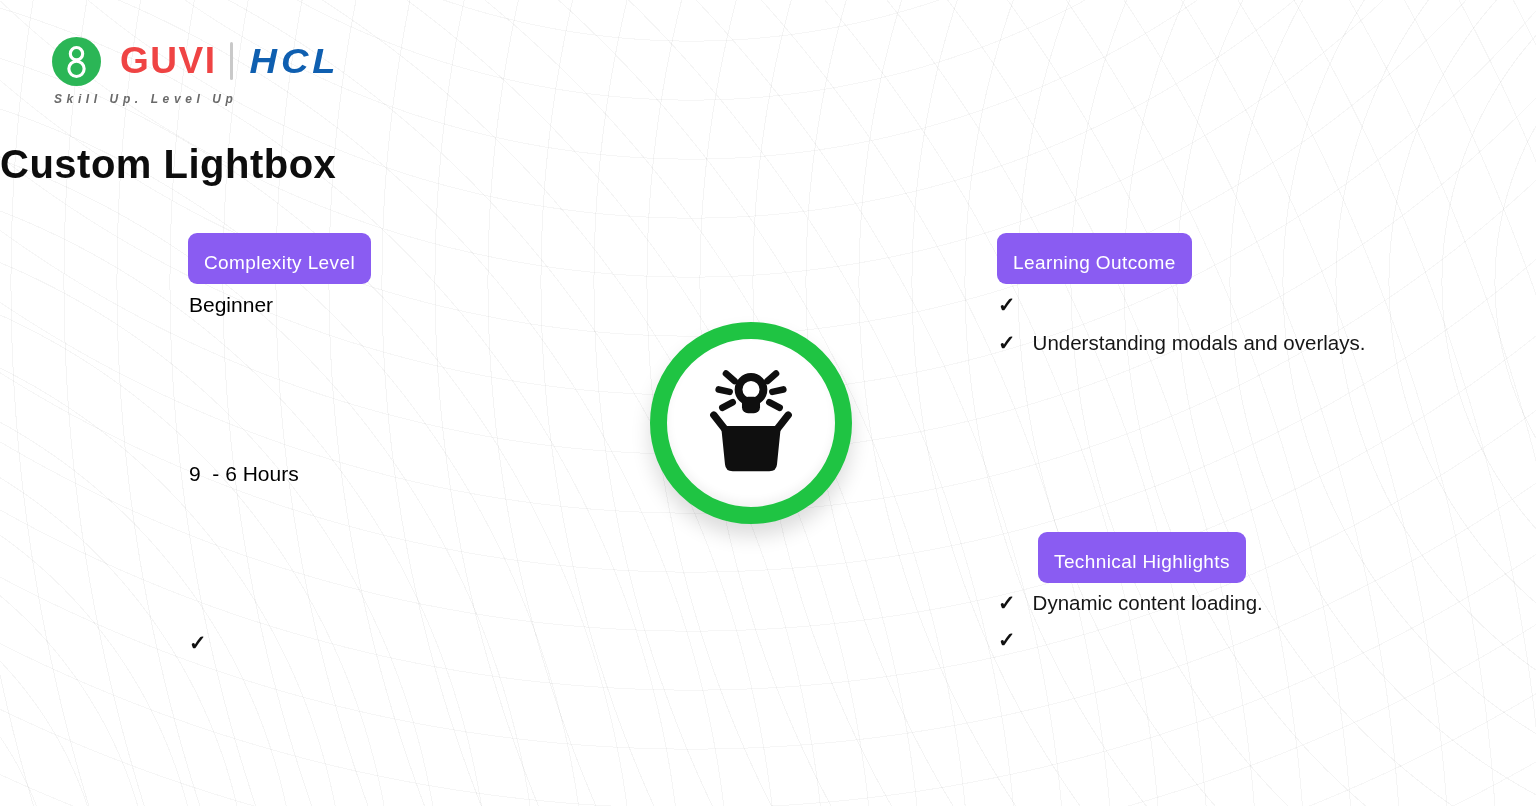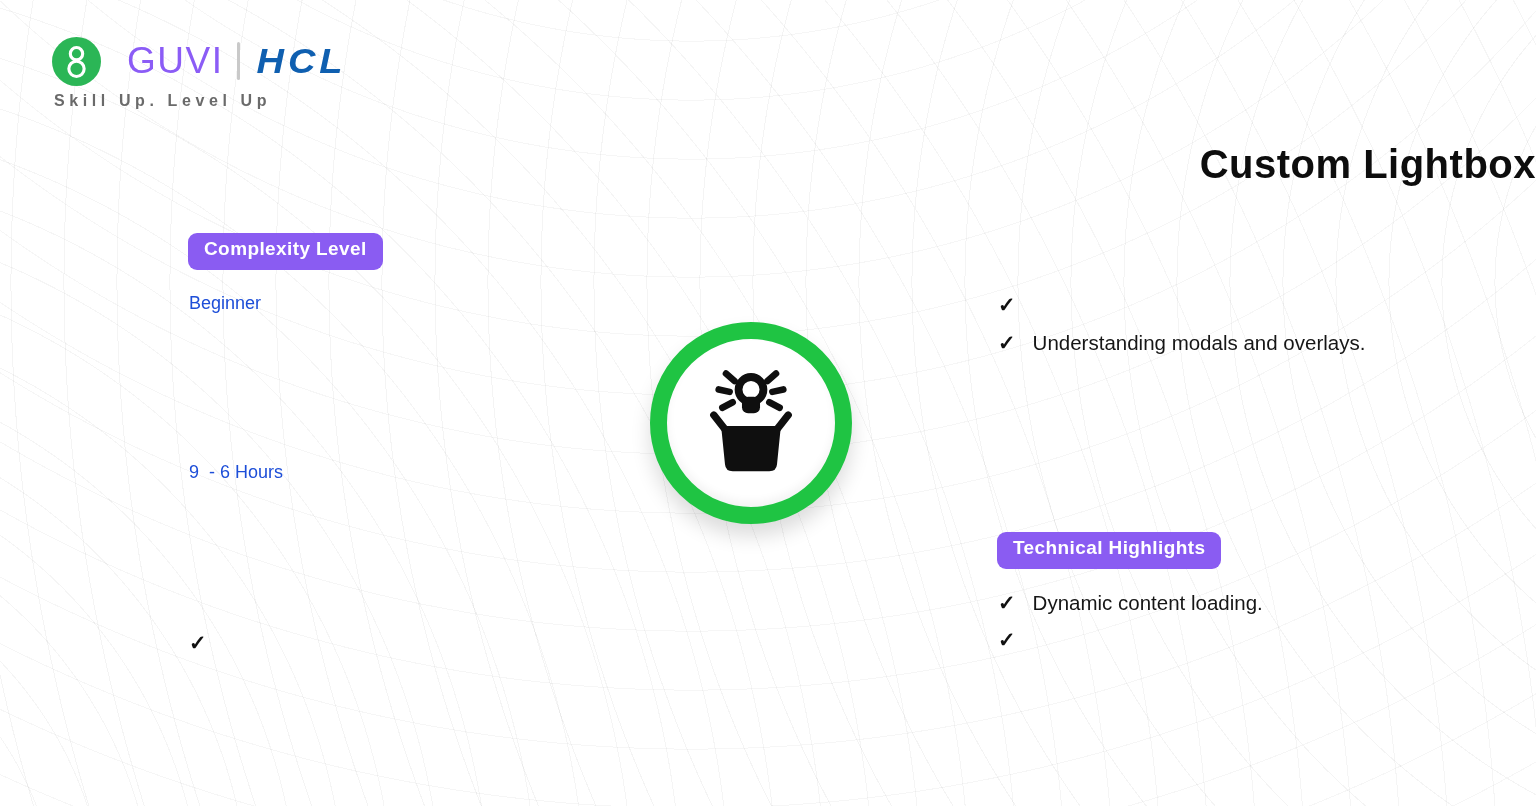--- a/index.html
+++ b/index.html
@@ -15,58 +15,58 @@
   }
   .canvas { position: relative; width: 1536px; height: 806px; }
 
   
   .logo-row {
     position: absolute; left: 52px; top: 36px;
     display: flex; align-items: center; height: 50px;
   }
   .guvi-badge { width: 49px; height: 49px; flex: 0 0 auto; }
   .brand-name {
-    margin-left: 26px;
-    font-size: 37px; font-weight: 400; letter-spacing: 1.5px; color: #8b5cf6;
+    margin-left: 19px;
+    font-size: 37px; font-weight: 700; letter-spacing: 1.5px; color: #ef4444;
   }
   .brand-sep {
     width: 3px; height: 38px; background: #c9c9c9; border-radius: 2px;
     margin: 0 16px 0 14px;
   }
   .partner-name {
     font-size: 38px; font-weight: 900; font-style: italic;
     letter-spacing: 4px; color: var(--hcl-blue, #0f5fb0);
     transform: scaleY(0.92);
   }
   .tagline {
     position: absolute; left: 54px; top: 92px;
-    font-size: 16px; font-weight: 600; letter-spacing: 4.6px; color: var(--muted, #6a6a6a);
+    font-size: 12px; font-weight: 600; letter-spacing: 4.6px; color: var(--muted, #6a6a6a); font-style: italic;
   }
 
   
   .page-title {
     position: absolute; left: 0; top: 142px; width: 1536px;
-    text-align: right;
+    text-align: left;
     font-size: 40px; font-weight: 800; letter-spacing: 0.5px; color: #0d0d0d;
   }
 
   
   .badge {
     position: absolute;
     display: inline-block;
     background: var(--accent, #8a5cf2);
     color: #fff;
-    font-size: 19px; font-weight: 700; letter-spacing: 0.4px;
-    padding: 5px 16px 10px 16px;
+    font-size: 19px; font-weight: 400; letter-spacing: 0.4px;
+    padding: 19px 16px 10px 16px;
     border-radius: 9px;
     white-space: nowrap;
   }
   .value {
     position: absolute;
-    font-size: 18px; color: #1d4ed8; white-space: pre-wrap;
+    font-size: 21px; color: #000000; white-space: pre-wrap;
   }
   .check-row {
     position: absolute;
     display: flex; align-items: flex-start; gap: 17px;
     font-size: 20.5px; color: #161616; line-height: 1.26;
   }
   .check-glyph { font-size: 21px; font-weight: 600; line-height: 1.2; color: #111; }
   .check-text { display: block; }
   .w-narrow { width: 335px; }
 
@@ -122,29 +122,30 @@
       <circle cx="50" cy="22.5" r="10.2" fill="none" stroke="#0f0f0f" stroke-width="6.4"></circle>
       <rect x="42.6" y="28.5" width="14.8" height="13.5" rx="5" fill="#0f0f0f"></rect>
       <g stroke="#0f0f0f" stroke-width="6" stroke-linecap="round">
         <line x1="28.5" y1="55" x2="19.5" y2="43.5"></line>
         <line x1="71.5" y1="55" x2="80.5" y2="43.5"></line>
       </g>
       <path d="M25.5 52.5 h49 l-3.2 31.5 q-0.5 5.5 -6.3 5.5 h-30 q-5.8 0 -6.3 -5.5 Z" fill="#0f0f0f"></path>
     </svg>
   </div>
 
+  <span class="badge" style="left:997px; top:233px;">Learning Outcome</span>
   <div class="check-row" style="left:998px; top:292px;">
     <span class="check-glyph">✓</span>
   </div>
   <div class="check-row" style="left:998px; top:330px;">
     <span class="check-glyph">✓</span>
     <span class="check-text w-narrow">Understanding modals and overlays.</span>
   </div>
 
-  <span class="badge" style="left:997px; top:532px;text-align:right;">Technical Highlights</span>
+  <span class="badge" style="left:1038px; top:532px;text-align:right;">Technical Highlights</span>
   <div class="check-row" style="left:998px; top:590px;">
     <span class="check-glyph">✓</span>
     <span class="check-text">Dynamic content loading.</span>
   </div>
   <div class="check-row" style="left:998px; top:627px;">
     <span class="check-glyph">✓</span>
   </div>
 
 </div>
 

